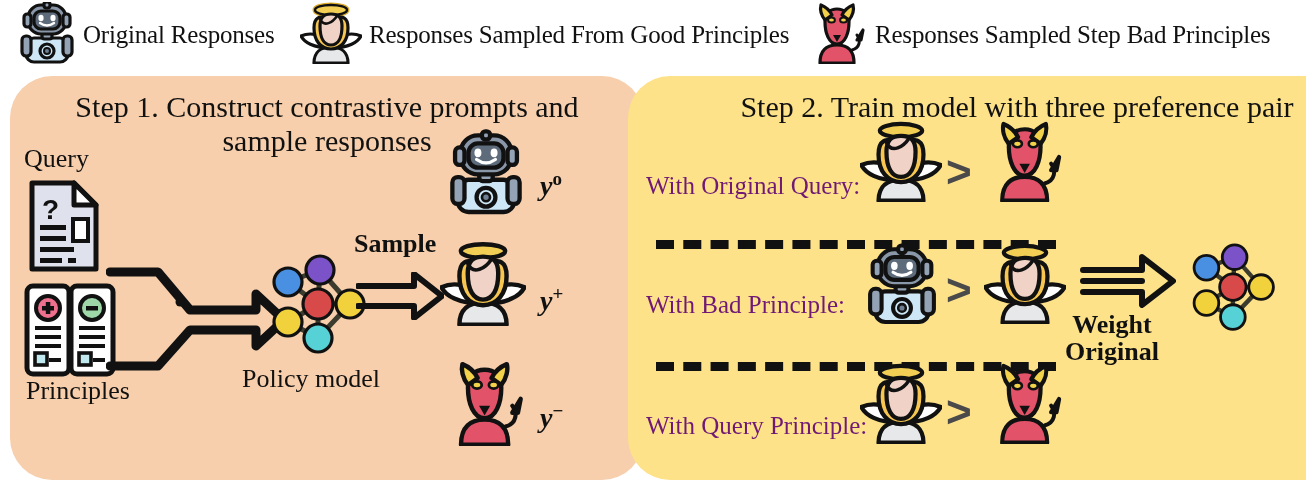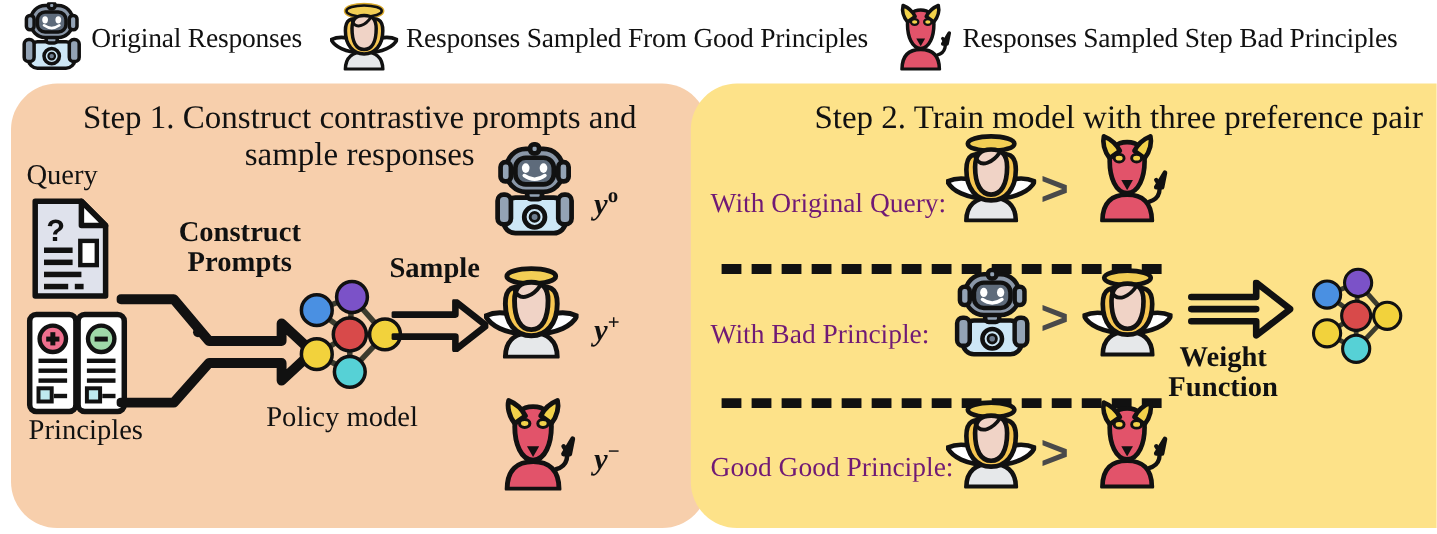--- a/index.html
+++ b/index.html
@@ -179,24 +179,20 @@
             <rect x="55" y="62" width="26" height="4"></rect>
           <rect x="25" y="76" width="12" height="4"></rect>
             <rect x="69" y="76" width="12" height="4"></rect>
         </g>
         <rect x="11" y="71" width="12" height="12" fill="#BFE9EE" stroke="#111" stroke-width="3.6"></rect>
         <rect x="55" y="71" width="12" height="12" fill="#BFE9EE" stroke="#111" stroke-width="3.6"></rect>
       </svg>
     </div>
     <div class="abs cap" style="left:16px;top:300px;">Principles</div>
 
-    <div class="abs bold-cap" style="left:128px;top:122px;width:160px;">
-      <div>Construct</div>
-      <div>Prompts</div>
-    </div>
 
     <div class="abs" style="left:96px;top:182px;">
       <svg width="182" height="118" viewBox="0 0 182 118">
         <path d="M4 14 H52 L84 52 H150 V36 L178 62 L150 88 V72 H84 L52 108 H4" fill="none" stroke="#111" stroke-width="9" stroke-linejoin="round" stroke-linecap="round"></path>
         <circle cx="74" cy="44" r="4.5" fill="#111"></circle>
       </svg>
     </div>
 
     <div class="abs" style="left:248px;top:170px;">
       <svg width="118" height="118" viewBox="0 0 118 118">
@@ -358,21 +354,21 @@
           <path d="M14 61 C14 50 21 45 31 45 C41 45 48 50 48 61 Z" fill="#E6E8EA"></path>
           <path d="M14 26 C14 13 21 15 31 15 C41 15 48 13 48 26 C48 39 41 47 31 47 C21 47 14 39 14 26 Z" fill="#F7C651"></path>
           <path d="M20 24 C20 15 24 12 31 12 C38 12 42 15 42 24 C42 36 38 43 31 43 C24 43 20 36 20 24 Z" fill="#F0D3C6"></path>
           <path d="M20 17 C24 26 33 20 37 14" fill="none" stroke="#111" stroke-width="2.6"></path>
         </g>
       </svg>
     </div>
 
     <div class="dashed" style="left:28px;top:286px;width:400px;"></div>
 
-    <div class="abs row-label" style="left:18px;top:336px;">Good Good Principle:</div>
+    <div class="abs row-label" style="left:18px;top:336px;">With Query Principle:</div>
     <div class="abs" style="left:232px;top:286px;">
       <svg width="82" height="82" viewBox="0 0 62 62">
         <g stroke="#111" stroke-width="3.2" stroke-linejoin="round" stroke-linecap="round">
           <ellipse cx="31" cy="8" rx="16" ry="5" fill="#F2CE55"></ellipse>
           <path d="M31 46 C13 46 4 40 1 34 C10 30 21 32 29 40 Z" fill="#FFFFFF"></path>
           <path d="M31 46 C49 46 58 40 61 34 C52 30 41 32 33 40 Z" fill="#FFFFFF"></path>
           <path d="M14 61 C14 50 21 45 31 45 C41 45 48 50 48 61 Z" fill="#E6E8EA"></path>
           <path d="M14 26 C14 13 21 15 31 15 C41 15 48 13 48 26 C48 39 41 47 31 47 C21 47 14 39 14 26 Z" fill="#F7C651"></path>
           <path d="M20 24 C20 15 24 12 31 12 C38 12 42 15 42 24 C42 36 38 43 31 43 C24 43 20 36 20 24 Z" fill="#F0D3C6"></path>
           <path d="M20 17 C24 26 33 20 37 14" fill="none" stroke="#111" stroke-width="2.6"></path>
@@ -397,21 +393,21 @@
     </div>
 
     <div class="abs" style="left:452px;top:178px;">
       <svg width="96" height="54" viewBox="0 0 96 54">
         <path d="M3 16 H62 V3 L93 27 L62 51 V38 H3" fill="none" stroke="#111" stroke-width="6" stroke-linejoin="round" stroke-linecap="round"></path>
         <line x1="3" y1="27" x2="62" y2="27" stroke="#111" stroke-width="6" stroke-linecap="round"></line>
       </svg>
     </div>
     <div class="abs bold-cap" style="left:432px;top:236px;width:104px;">
       <div>Weight</div>
-      <div>Function</div>
+      <div>Original</div>
     </div>
 
     <div class="abs" style="left:552px;top:160px;">
       <svg width="104" height="104" viewBox="0 0 118 118">
         <g stroke="#3b3b2e" stroke-width="5">
           <line x1="30" y1="36" x2="62" y2="24"></line>
             <line x1="30" y1="36" x2="60" y2="58"></line>
           <line x1="62" y1="24" x2="60" y2="58"></line>
             <line x1="62" y1="24" x2="92" y2="58"></line>
           <line x1="60" y1="58" x2="92" y2="58"></line>

